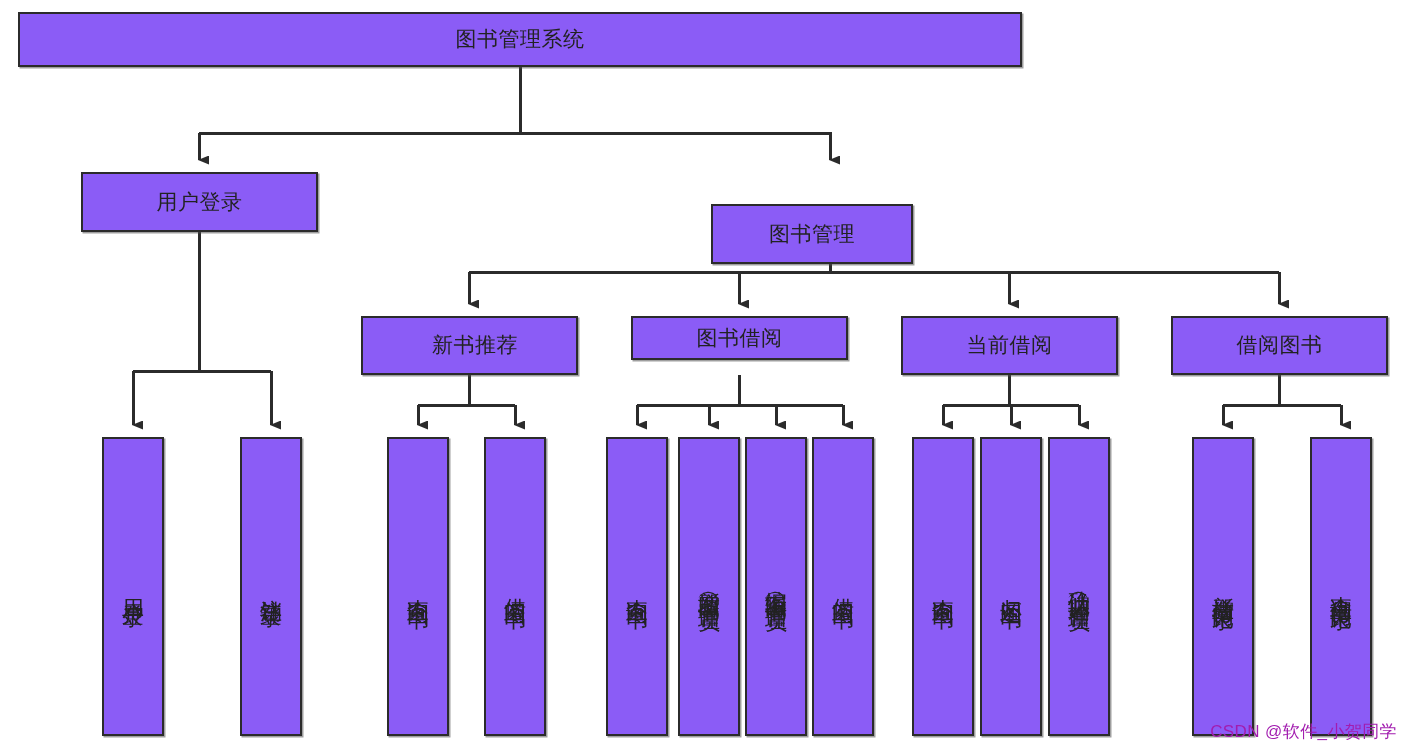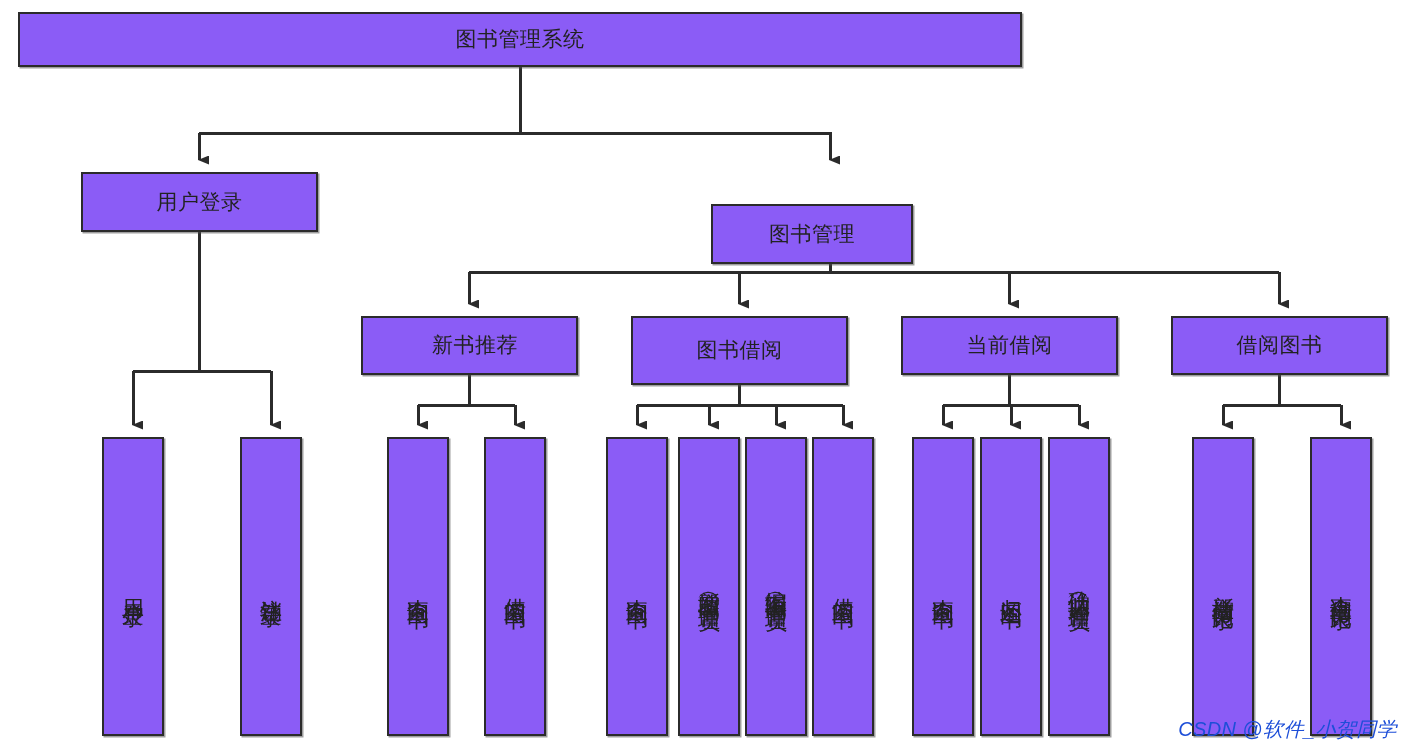--- a/index.html
+++ b/index.html
@@ -55,26 +55,25 @@
     font-size: 22px;
     line-height: 1.18;
     letter-spacing: 3px;
     white-space: normal;
     max-height: 100%;
   }
   .watermark {
     position: absolute;
     right: 8px;
     bottom: 4px;
-    font-size: 20px;
-    color: #1d4ed8;
+    font-size: 17px;
+    color: #a21caf;
     letter-spacing: 0.4px;
     white-space: nowrap;
     user-select: none;
-    font-style: italic;
   }
 </style>
 </head>
 <body>
 
 <div id="diagram-root">
 
   <svg class="diagram-svg" viewBox="0 0 1405 747" xmlns="http://www.w3.org/2000/svg">
     <defs>
       <marker id="arrowhead" markerWidth="9" markerHeight="11" refX="4.5" refY="10" orient="auto" markerUnits="userSpaceOnUse">
@@ -132,21 +131,21 @@
   <div class="node-box" id="box-l2-0" style="left: 81px; top: 172px; width: 237px; height: 60px;">
     <span class="node-label">用户登录</span>
   </div>
   <div class="node-box" id="box-l2-1" style="left: 711px; top: 172px; width: 202px; height: 60px; margin-top: 32px;">
     <span class="node-label">图书管理</span>
   </div>
 
   <div class="node-box" id="box-l3-0" style="left: 361px; top: 316px; width: 217px; height: 59px; padding-left: 11px;">
     <span class="node-label">新书推荐</span>
   </div>
-  <div class="node-box" id="box-l3-1" style="left: 631px; top: 316px; width: 217px; height: 69px;">
+  <div class="node-box" id="box-l3-1" style="left: 631px; top: 316px; width: 217px; height: 44px;">
     <span class="node-label">图书借阅</span>
   </div>
   <div class="node-box" id="box-l3-2" style="left: 901px; top: 316px; width: 217px; height: 59px; justify-content: center;">
     <span class="node-label">当前借阅</span>
   </div>
   <div class="node-box" id="box-l3-3" style="left: 1171px; top: 316px; width: 217px; height: 59px;">
     <span class="node-label">借阅图书</span>
   </div>
 
   <div class="node-box leaf" id="box-leaf-0" style="left: 102px; top: 437px; width: 62px; height: 299px;">

